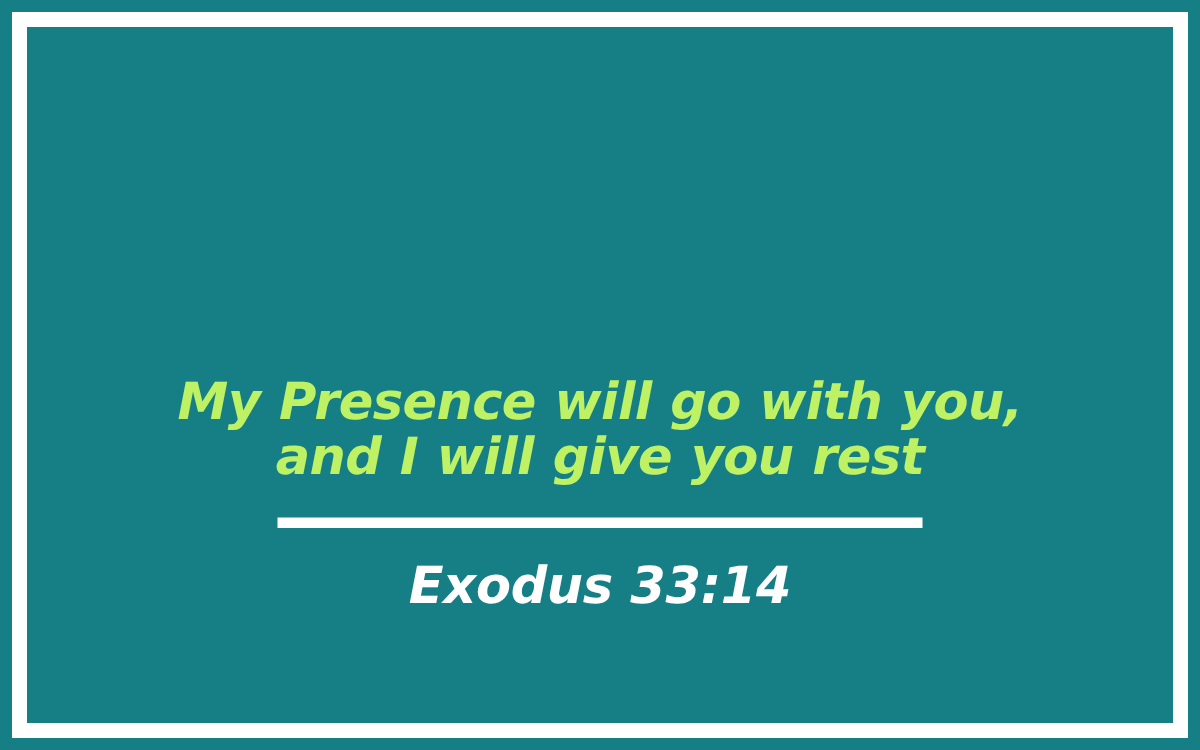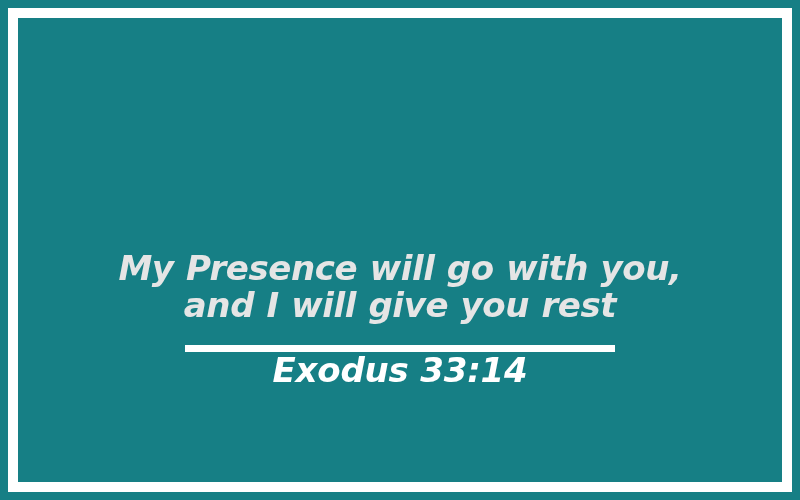--- a/index.html
+++ b/index.html
@@ -52,41 +52,42 @@
     top: 232px;                    
     display: flex;
     flex-direction: column;
     align-items: center;
   }
 
   .quote-text {
     margin: 0;
     width: 600px;
     text-align: center;
-    color: #e5e5e5;
+    color: #bef264;
     font-family: "DejaVu Sans", sans-serif;
     font-size: 34px;
     line-height: 37px;
     font-weight: bold;
     font-style: italic;
     letter-spacing: -0.4px;
     word-spacing: 1px;
   }
 
   .quote-divider {
     width: 430px;
     height: 7px;
     background: #ffffff;
     margin-top: 21px;
     margin-bottom: 0;
     border: 0;
   }
 
   .quote-reference {
     margin: 0;
+    padding-top: 21px;
     text-align: left;
     color: #ffffff;
     font-family: "DejaVu Sans", sans-serif;
     font-size: 34px;
     line-height: 37px;
     font-weight: bold;
     font-style: italic;
     letter-spacing: -0.2px;
   }
 </style>

